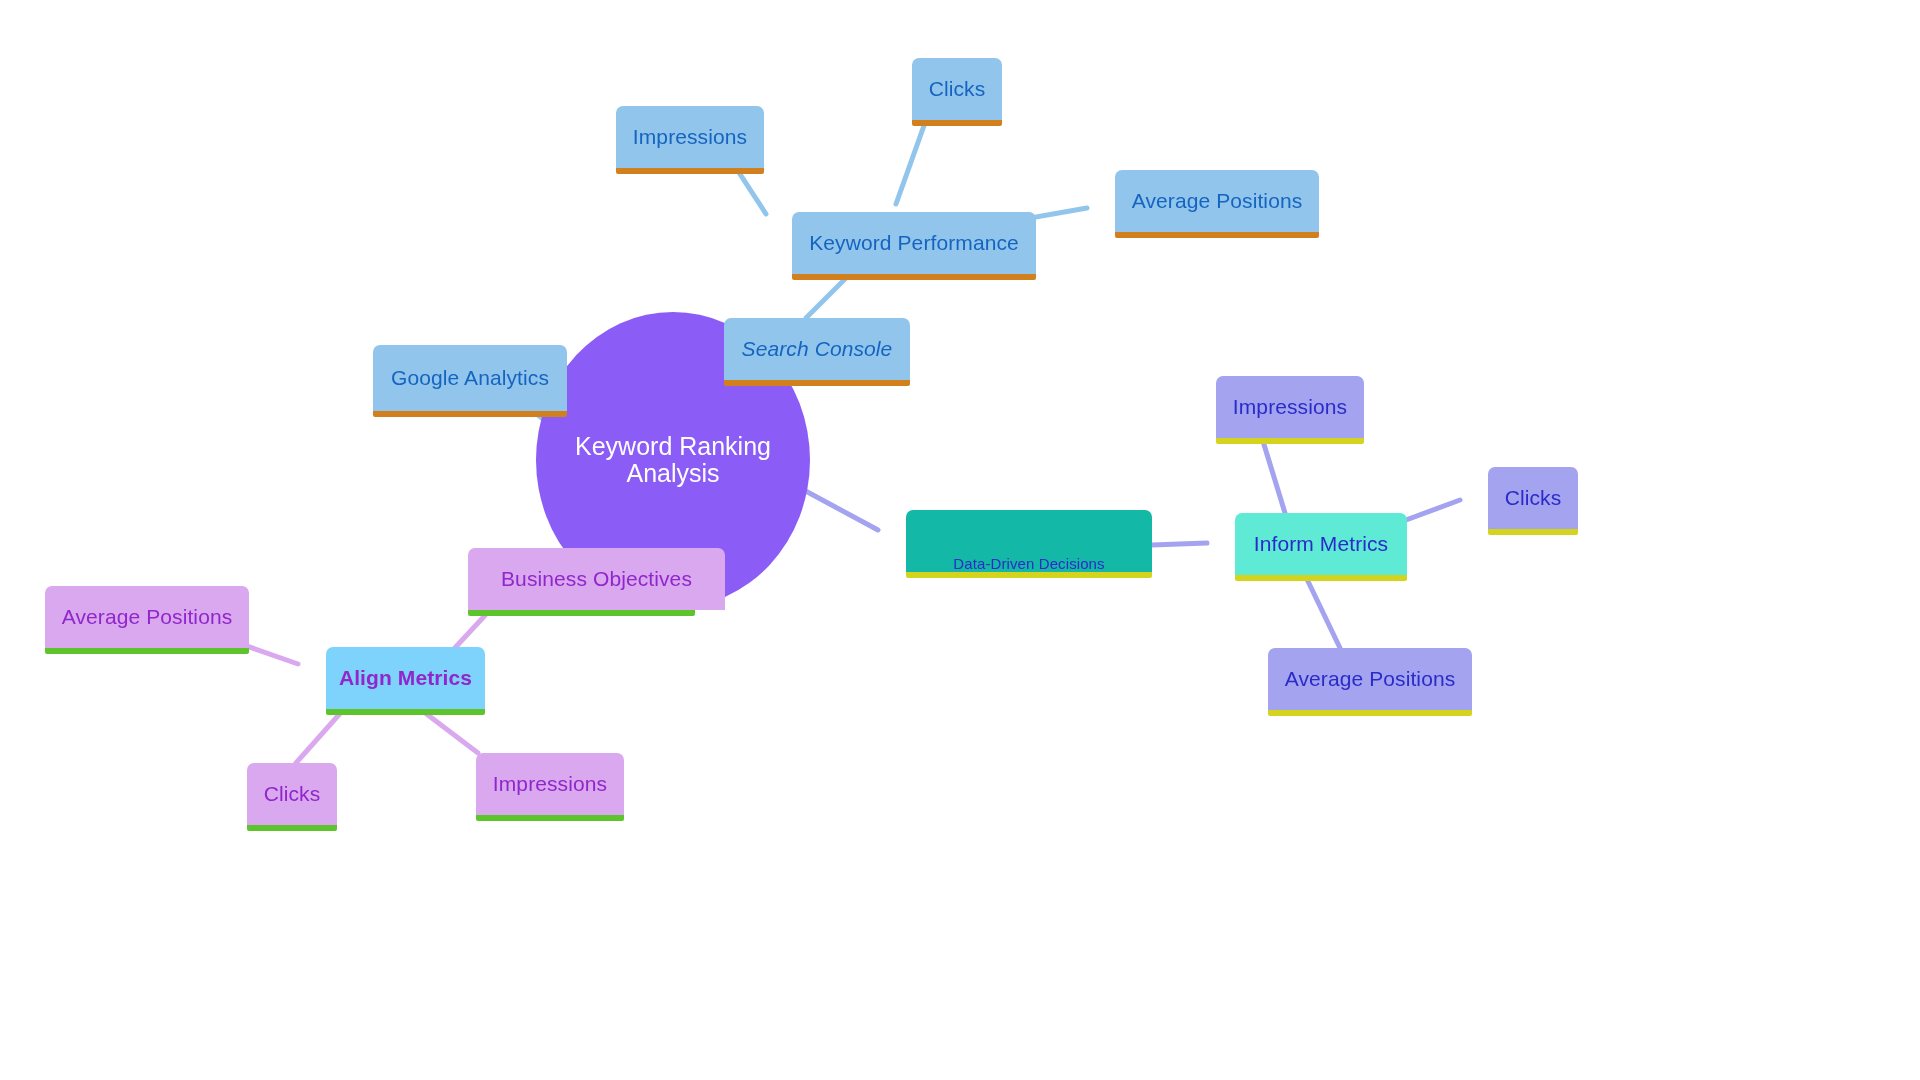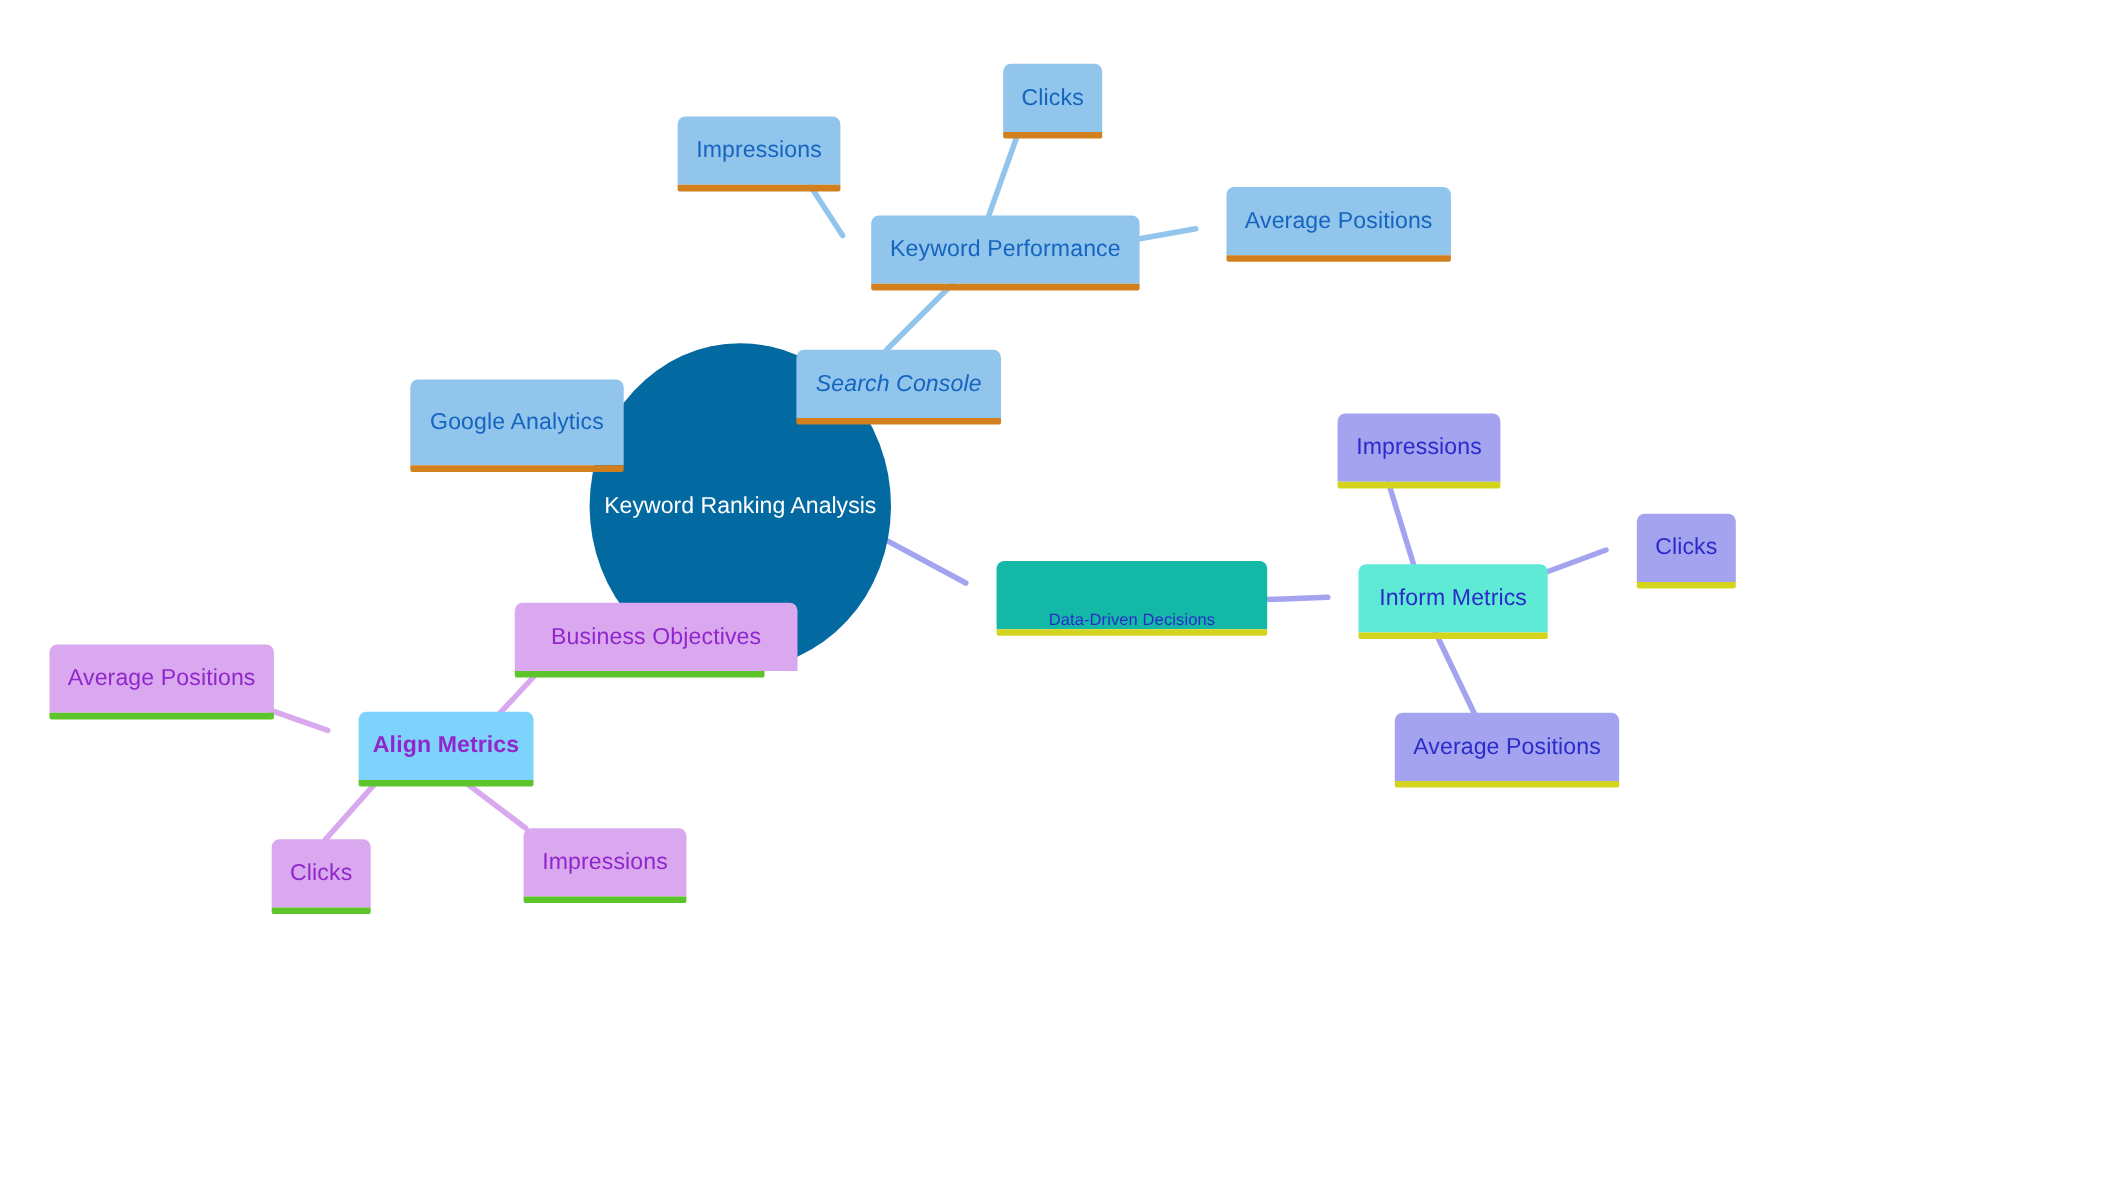--- a/index.html
+++ b/index.html
@@ -71,44 +71,44 @@
       <line x1="1285" y1="513" x2="1262" y2="438" stroke="#A3A3F0" stroke-width="5" stroke-linecap="round"></line>
       <line x1="1379" y1="530" x2="1460" y2="500" stroke="#A3A3F0" stroke-width="5" stroke-linecap="round"></line>
       <line x1="1305" y1="575" x2="1340" y2="648" stroke="#A3A3F0" stroke-width="5" stroke-linecap="round"></line>
       <line x1="640" y1="590" x2="667" y2="578" stroke="#D9A8EE" stroke-width="5" stroke-linecap="round"></line>
       <line x1="490" y1="610" x2="440" y2="664" stroke="#D9A8EE" stroke-width="5" stroke-linecap="round"></line>
       <line x1="298" y1="664" x2="221" y2="637" stroke="#D9A8EE" stroke-width="5" stroke-linecap="round"></line>
       <line x1="344" y1="709" x2="296" y2="763" stroke="#D9A8EE" stroke-width="5" stroke-linecap="round"></line>
       <line x1="420" y1="709" x2="478" y2="753" stroke="#D9A8EE" stroke-width="5" stroke-linecap="round"></line>
     </svg>
   <div id="node-layer">
-      <div class="center-node" style="left: 536px; top: 312px; width: 274px; height: 296px; background: #0369a1; color: rgb(255, 255, 255); font-size: 21px;">
+      <div class="center-node" style="left: 536px; top: 312px; width: 274px; height: 296px; background: #8b5cf6; color: rgb(255, 255, 255); font-size: 25px;">
         <span class="node-label">Keyword Ranking Analysis</span>
       </div>
       <div class="node" style="left: 884px; top: 58px; width: 90px; height: 62px; background: rgb(146, 197, 236); color: rgb(21, 101, 192); font-size: 21px;">
         <span class="node-label">Clicks</span>
         <div class="underline" style="width: 90px; background: rgb(210, 128, 30);"></div>
       </div>
       <div class="node" style="left: 588px; top: 106px; width: 148px; height: 62px; background: rgb(146, 197, 236); color: rgb(21, 101, 192); font-size: 21px;">
         <span class="node-label">Impressions</span>
         <div class="underline" style="width: 148px; background: rgb(210, 128, 30);"></div>
       </div>
       <div class="node" style="left: 1087px; top: 170px; width: 204px; height: 62px; background: rgb(146, 197, 236); color: rgb(21, 101, 192); font-size: 21px;">
         <span class="node-label">Average Positions</span>
         <div class="underline" style="width: 204px; background: rgb(210, 128, 30);"></div>
       </div>
-      <div class="node" style="left: 764px; top: 196px; width: 244px; height: 62px; background: rgb(146, 197, 236); color: rgb(21, 101, 192); font-size: 21px;">
+      <div class="node" style="left: 764px; top: 212px; width: 244px; height: 62px; background: rgb(146, 197, 236); color: rgb(21, 101, 192); font-size: 21px;">
         <span class="node-label">Keyword Performance</span>
         <div class="underline" style="width: 244px; background: rgb(210, 128, 30);"></div>
       </div>
       <div class="node" style="left: 696px; top: 318px; width: 186px; height: 62px; background: rgb(146, 197, 236); color: rgb(21, 101, 192); font-size: 21px; font-style: italic;">
         <span class="node-label">Search Console</span>
         <div class="underline" style="width: 186px; background: rgb(210, 128, 30);"></div>
       </div>
-      <div class="node" style="left: 345px; top: 345px; width: 194px; height: 78px; background: rgb(146, 197, 236); color: rgb(21, 101, 192); font-size: 21px;">
+      <div class="node" style="left: 345px; top: 345px; width: 194px; height: 66px; background: rgb(146, 197, 236); color: rgb(21, 101, 192); font-size: 21px;">
         <span class="node-label">Google Analytics</span>
         <div class="underline" style="width: 194px; background: rgb(210, 128, 30);"></div>
       </div>
       <div class="node" style="left: 1188px; top: 376px; width: 148px; height: 62px; background: rgb(163, 163, 240); color: rgb(43, 43, 201); font-size: 21px;">
         <span class="node-label">Impressions</span>
         <div class="underline" style="width: 148px; background: rgb(212, 212, 30);"></div>
       </div>
       <div class="node" style="left: 1460px; top: 467px; width: 90px; height: 62px; background: rgb(163, 163, 240); color: rgb(43, 43, 201); font-size: 21px;">
         <span class="node-label">Clicks</span>
         <div class="underline" style="width: 90px; background: rgb(212, 212, 30);"></div>

